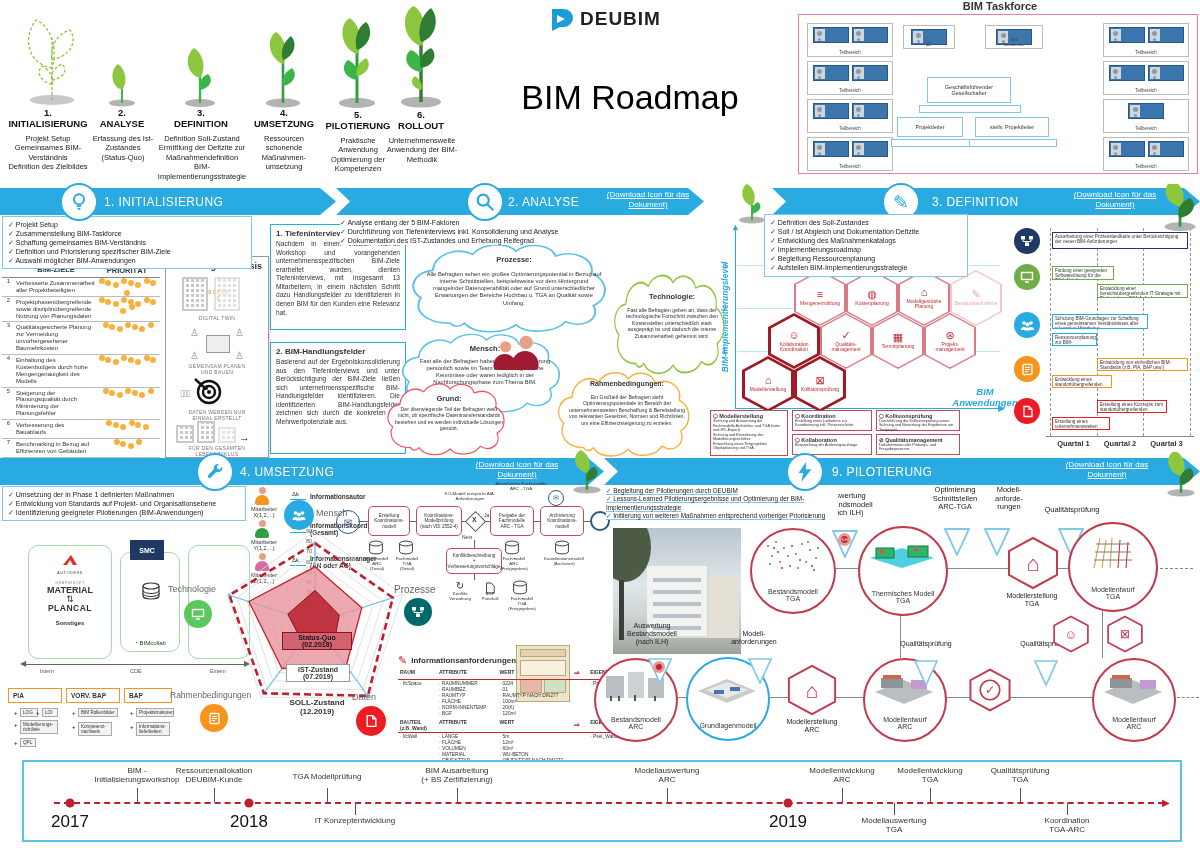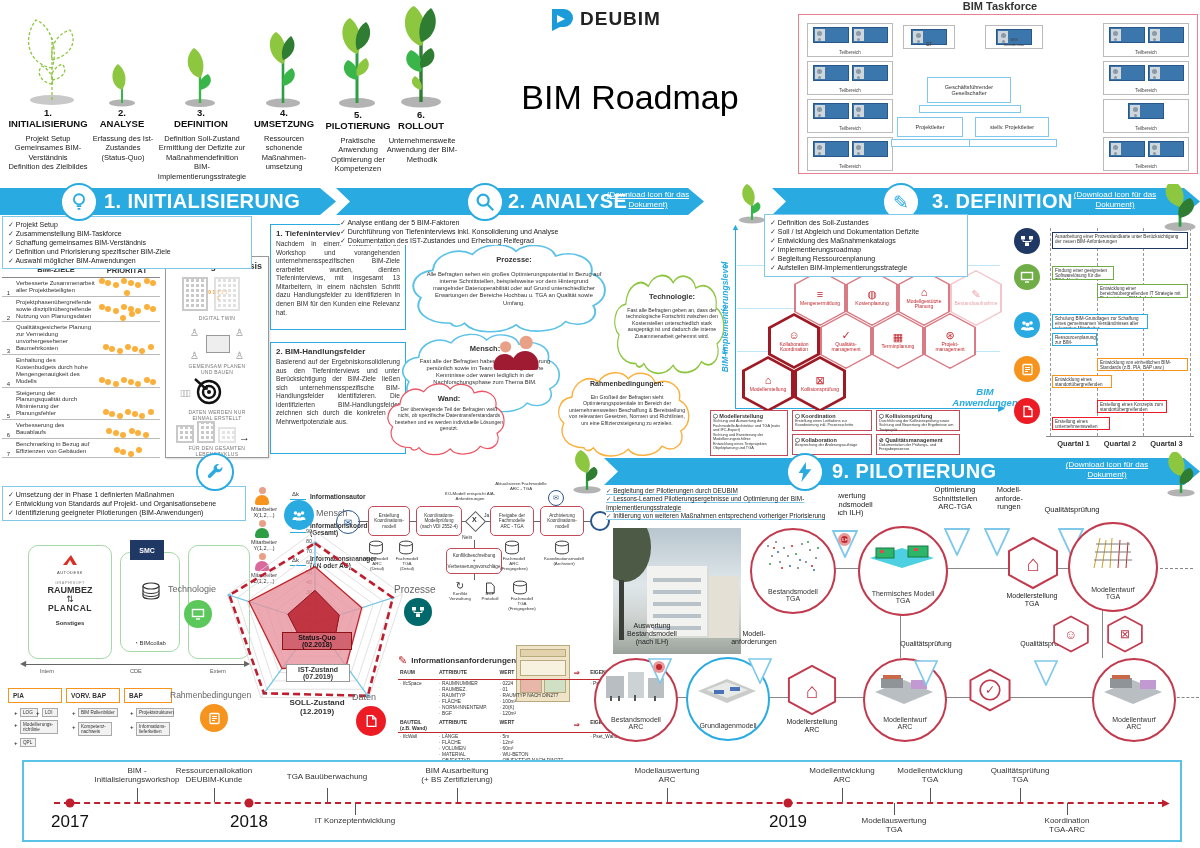--- a/index.html
+++ b/index.html
@@ -6,21 +6,21 @@
   #canvas{position:relative;width:1200px;height:848px;background:#fff;overflow:hidden;
     font-family:"Liberation Sans",sans-serif;color:#333}
   .abs{position:absolute}
   .pre{white-space:pre-line}
   .ctr{text-align:center}
   .b{font-weight:bold}
   
   .banner{position:absolute;height:27px;background:#29abe2;color:#fff;display:flex;align-items:center}
   .banner.tip{clip-path:polygon(0 0,calc(100% - 16px) 0,100% 50%,calc(100% - 16px) 100%,0 100%)}
   .banner.tipnotch{clip-path:polygon(0 0,calc(100% - 16px) 0,100% 50%,calc(100% - 16px) 100%,0 100%,14px 50%)}
-  .banner .t{font-size:20px;font-weight:bold;letter-spacing:.4px;white-space:nowrap}
+  .banner .t{font-size:12px;font-weight:normal;letter-spacing:.4px;white-space:nowrap}
   .bicon{position:absolute;width:38px;height:38px;border-radius:50%;background:#fff;border:2.5px solid #29abe2;
     display:flex;align-items:center;justify-content:center;color:#29abe2;z-index:5;box-sizing:border-box}
   .dl{position:absolute;font-size:8px;color:#fff;text-align:center;line-height:1.2;text-decoration:underline;cursor:pointer}
   
   .chk{position:absolute;border:1px solid #7fc8ea;background:#fff;padding:3px 5px;z-index:4}
   .chk .ci{font-size:7px;line-height:1.3;color:#222}
   .chk .ci::before{content:"✓  ";color:#444}
   
   .phname{font-size:9.5px;font-weight:bold;color:#111;text-align:center;line-height:1.15}
   .phdesc{font-size:7.5px;color:#222;text-align:center;line-height:1.25;white-space:pre-line}
@@ -29,21 +29,21 @@
   .tfg{position:absolute;border:1px solid #bbb;background:#fff;display:flex;align-items:flex-start;justify-content:center;gap:3px;padding-top:3px;box-sizing:border-box}
   .tfc{width:34px;height:14px;background:#3b76ad;border:0.5px solid #29578a;position:relative}
   .tfc::before{content:"";position:absolute;left:1px;top:1px;width:10px;height:12px;background:#cfd6dc}
   .tfc::after{content:"";position:absolute;left:3.5px;top:3px;width:5px;height:5px;border-radius:50%;background:#8a9aa6;box-shadow:0 6px 0 -1px #8a9aa6}
   .tfgl{position:absolute;bottom:1px;left:0;right:0;text-align:center;font-size:4.5px;color:#444}
   .tfbox{position:absolute;border:1px solid #7fc8ea;background:#fff;font-size:5.5px;display:flex;align-items:center;justify-content:center;text-align:center;line-height:1.1;box-sizing:border-box;padding:1px}
   .tfbase{position:absolute;border:1px solid #7fc8ea;background:#fff;height:6px}
   
   .gt{position:absolute;background:#fff;font-size:6px}
   .gt .hdr{font-weight:bold;font-size:7.5px}
-  .grow{display:flex;border-bottom:0.5px solid #bbb;align-items:flex-end}
+  .grow{display:flex;border-bottom:0.5px solid #bbb;align-items:flex-start}
   .gnum{width:13px;text-align:center;flex:none}
   .gtxt{width:80px;flex:none;line-height:1.15;padding:2px 1px}
   .dots{width:60px;flex:none;display:flex;flex-wrap:wrap;justify-content:center;align-content:center;gap:1.5px;padding:2px 0}
   .dot{width:6px;height:6px;border-radius:50%;background:#fbb03b}
   .dot:nth-child(3n){transform:translateY(2px)}
   .dot:nth-child(3n+1){transform:translate(1px,-2px)}
   
   .basis{position:absolute;border:1px solid #999;background:#fff;box-shadow:1px 1px 2px rgba(0,0,0,.15)}
   .blabel{font-size:5px;color:#777;text-align:center;line-height:1.2;white-space:pre-line;letter-spacing:.3px}
   .bldg{background:#c9c9c9;position:relative}
@@ -472,21 +472,21 @@
     <svg viewBox="0 0 220 120" preserveAspectRatio="none">
         <path d="M46 104 C20 104 8 88 16 72 C2 62 8 40 28 38 C30 18 52 8 68 18 C78 4 102 2 112 14 C124 2 148 6 152 20 C172 12 192 24 188 42 C206 50 206 74 190 82 C198 98 180 112 162 102 C152 116 122 118 112 106 C98 118 70 118 60 104 C54 110 48 108 46 104 Z" fill="#fff" stroke="#5bc2e7" stroke-width="2"></path>
       </svg>
     <div class="ct">Mensch:</div>
     <div class="cb">Fast alle der Befragten haben vor Projektinitiierung persönlich sowie im Team entweder gar keine Kenntnisse oder waren lediglich in der Nachforschungsphase zum Thema BIM.</div>
   </div>
   <div class="cloud" style="left:383px;top:380px;width:132px;height:78px;z-index:3">
     <svg viewBox="0 0 220 120" preserveAspectRatio="none">
         <path d="M46 104 C20 104 8 88 16 72 C2 62 8 40 28 38 C30 18 52 8 68 18 C78 4 102 2 112 14 C124 2 148 6 152 20 C172 12 192 24 188 42 C206 50 206 74 190 82 C198 98 180 112 162 102 C152 116 122 118 112 106 C98 118 70 118 60 104 C54 110 48 108 46 104 Z" fill="#fff" stroke="#ed5565" stroke-width="2"></path>
       </svg>
-    <div class="ct" style="top:18%">Wand:</div>
+    <div class="ct" style="top:18%">Grund:</div>
     <div class="cb" style="top:33%;font-size:5.2px">Der überwiegende Teil der Befragten weiß nicht, ob spezifische Datentransferstandards bestehen und es werden individuelle Lösungen genutzt.</div>
   </div>
   <div class="cloud" style="left:553px;top:368px;width:148px;height:92px;z-index:3">
     <svg viewBox="0 0 220 120" preserveAspectRatio="none">
         <path d="M46 104 C20 104 8 88 16 72 C2 62 8 40 28 38 C30 18 52 8 68 18 C78 4 102 2 112 14 C124 2 148 6 152 20 C172 12 192 24 188 42 C206 50 206 74 190 82 C198 98 180 112 162 102 C152 116 122 118 112 106 C98 118 70 118 60 104 C54 110 48 108 46 104 Z" fill="#fff" stroke="#fbb03b" stroke-width="2"></path>
       </svg>
     <div class="ct" style="top:13%;font-size:7px">Rahmenbedingungen:</div>
     <div class="cb" style="top:28%;font-size:5.2px">Ein Großteil der Befragten sieht Optimierungspotentiale im Bereich der unternehmensweiten Beschaffung &amp; Bereitstellung von relevanten Gesetzen, Normen und Richtlinien, um eine Effizienzsteigerung zu erzielen.</div>
   </div>
   <div class="abs" style="left:492px;top:352px;z-index:4;display:flex">
@@ -680,20 +680,23 @@
   <div class="abs ctr b" style="left:1050px;top:439px;width:47px;font-size:7.5px">Quartal 1</div>
   <div class="abs ctr b" style="left:1097px;top:439px;width:46px;font-size:7.5px">Quartal 2</div>
   <div class="abs ctr b" style="left:1143px;top:439px;width:47px;font-size:7.5px">Quartal 3</div>
 
   <svg class="abs" style="left:566px;top:450px;z-index:6" width="42" height="44" viewBox="0 0 40 42">
     <ellipse cx="20" cy="38" rx="13" ry="3.5" fill="#b3b3b3"></ellipse>
       <path d="M20 38 V14" stroke="#2e9e44" stroke-width="2.2"></path>
     <path d="M20 22 C6 18 6 4 14 0 C23 4 25 16 20 22" fill="#8dc63f"></path>
       <path d="M20 30 C30 28 33 20 27 16 C20 19 18 26 20 30" fill="#2e7d32"></path>
   </svg>
+  <div class="banner tip" style="left:0;top:458px;width:604px">
+    <span class="t" style="margin-left:240px">4. UMSETZUNG</span>
+  </div>
   <div class="bicon" style="left:196px;top:453px">
     <svg width="20" height="20" viewBox="0 0 24 24" fill="currentColor">
         <path d="M21 7 a5.5 5.5 0 0 1 -7.5 5.1 L7 18.6 a2.2 2.2 0 0 1 -3.1-3.1 L10.4 9 A5.5 5.5 0 0 1 17 2.5 l-3 3 .8 2.7 2.7.8 3-3 c.3.3.5 .6.5 1z"></path>
       </svg>
   </div>
   <div class="dl pre" style="left:462px;top:460px;width:110px">(Download Icon für das
 Dokument)</div>
   <div class="banner tipnotch" style="left:604px;top:458px;width:596px">
     <span class="t" style="margin-left:228px">9. PILOTIERUNG</span>
   </div>
@@ -747,21 +750,21 @@
 
   <div class="swbox" style="left:28px;top:545px;width:82px;height:112px">
     <div class="ctr" style="margin-top:6px">
       <svg width="16" height="12" viewBox="0 0 16 12">
           <path d="M1 11 L9 1 L15 11 H11 L8 6 L5 11 Z" fill="#d93025"></path>
         </svg>
       <div style="font-size:4px;letter-spacing:.5px;color:#444">AUTODESK</div>
     </div>
     <div class="ctr" style="margin-top:6px">
       <div style="font-size:3.8px;color:#888;letter-spacing:.5px">GRAPHISOFT</div>
-      <div class="b" style="font-size:9px">RAUMBEZ</div>
+      <div class="b" style="font-size:9px">MATERIAL</div>
       <div style="font-size:9px;line-height:.9">⇅</div>
       <div class="b" style="font-size:8.5px;letter-spacing:.5px">PLANCAL</div>
     </div>
     <div class="ctr b" style="font-size:6px;margin-top:7px">Sonstiges</div>
   </div>
   <div class="swbox" style="left:120px;top:552px;width:58px;height:98px">
     <svg class="abs" style="left:20px;top:28px" width="20" height="20" viewBox="0 0 20 18">
         <path d="M2 4 v10 a8 3 0 0 0 16 0 V4" fill="#fff" stroke="#333" stroke-width="1.2"></path>
         <ellipse cx="10" cy="4" rx="8" ry="3" fill="#fff" stroke="#333" stroke-width="1.2"></ellipse>
         <path d="M2 8.5 a8 3 0 0 0 16 0 M2 11.5 a8 3 0 0 0 16 0" fill="none" stroke="#333" stroke-width="1"></path>
@@ -1238,21 +1241,21 @@
     <div class="tdot" style="left:764px;top:41px"></div>
     <div class="year" style="left:46px;top:50px">2017</div>
     <div class="year" style="left:225px;top:50px">2018</div>
     <div class="year" style="left:764px;top:50px">2019</div>
     <div class="tev" style="left:113px;top:4px">BIM -
 Initialisierungsworkshop</div>
       <div class="tick" style="left:113px;top:26px;height:14px"></div>
     <div class="tev" style="left:190px;top:4px">Ressourcenallokation
 DEUBIM-Kunde</div>
       <div class="tick" style="left:190px;top:26px;height:14px"></div>
-    <div class="tev" style="left:303px;top:10px">TGA Bauüberwachung</div>
+    <div class="tev" style="left:303px;top:10px">TGA Modellprüfung</div>
       <div class="tick" style="left:303px;top:26px;height:14px"></div>
     <div class="tev" style="left:433px;top:4px">BIM Ausarbeitung
 (+ BS Zertifizierung)</div>
       <div class="tick" style="left:433px;top:26px;height:14px"></div>
     <div class="tev" style="left:643px;top:4px">Modellauswertung
 ARC</div>
       <div class="tick" style="left:643px;top:26px;height:14px"></div>
     <div class="tev" style="left:818px;top:4px">Modellentwicklung
 ARC</div>
       <div class="tick" style="left:818px;top:26px;height:14px"></div>

